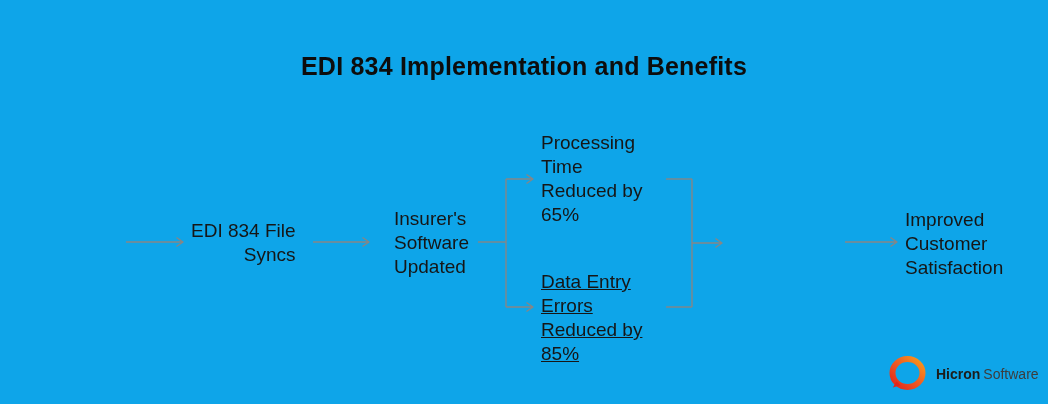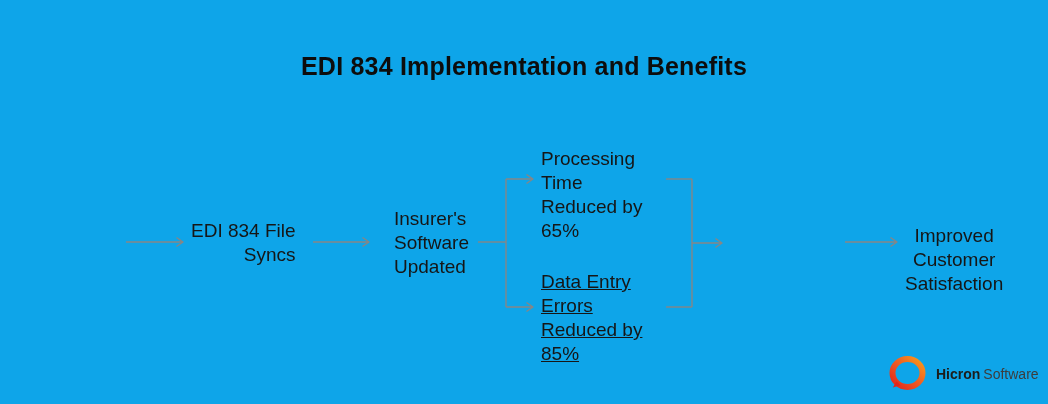--- a/index.html
+++ b/index.html
@@ -29,24 +29,24 @@
   .flow-node {
     position: absolute;
     font-size: 19px;
     line-height: 24px;
     color: #161616;
     white-space: pre-line;
   }
   .node-hr        { left: 27px;  top: 207px; }
   .node-edi       { left: 191px; top: 219px; text-align: right; }
   .node-insurer   { left: 394px; top: 207px; }
-  .node-processing{ left: 541px; top: 131px; margin-top: 16px; }
+  .node-processing{ left: 541px; top: 131px; }
   .node-dataentry { left: 541px; top: 270px; text-decoration: underline; }
   .node-fewer     { left: 730px; top: 207px; }
-  .node-improved  { left: 905px; top: 224px; text-align: center; }
+  .node-improved  { left: 905px; top: 208px; }
   .connector-layer {
     position: absolute;
     left: 0; top: 0;
     width: 1048px;
     height: 404px;
     pointer-events: none;
   }
   .connector-layer path {
     stroke: #868686;
     stroke-width: 1.4;

